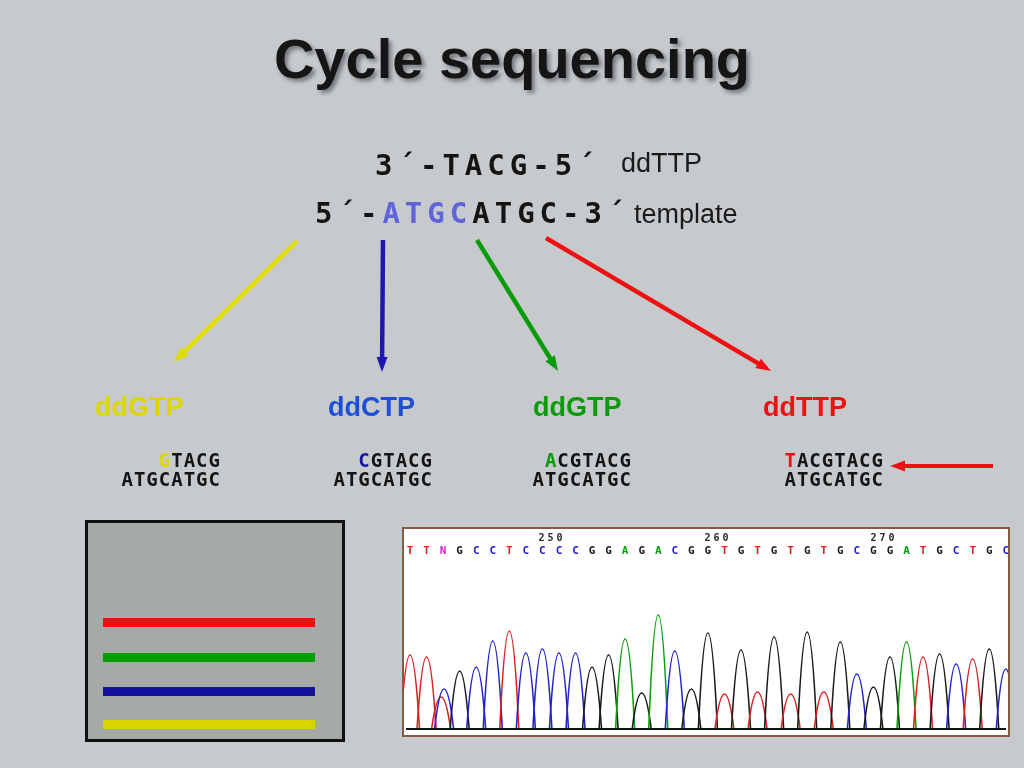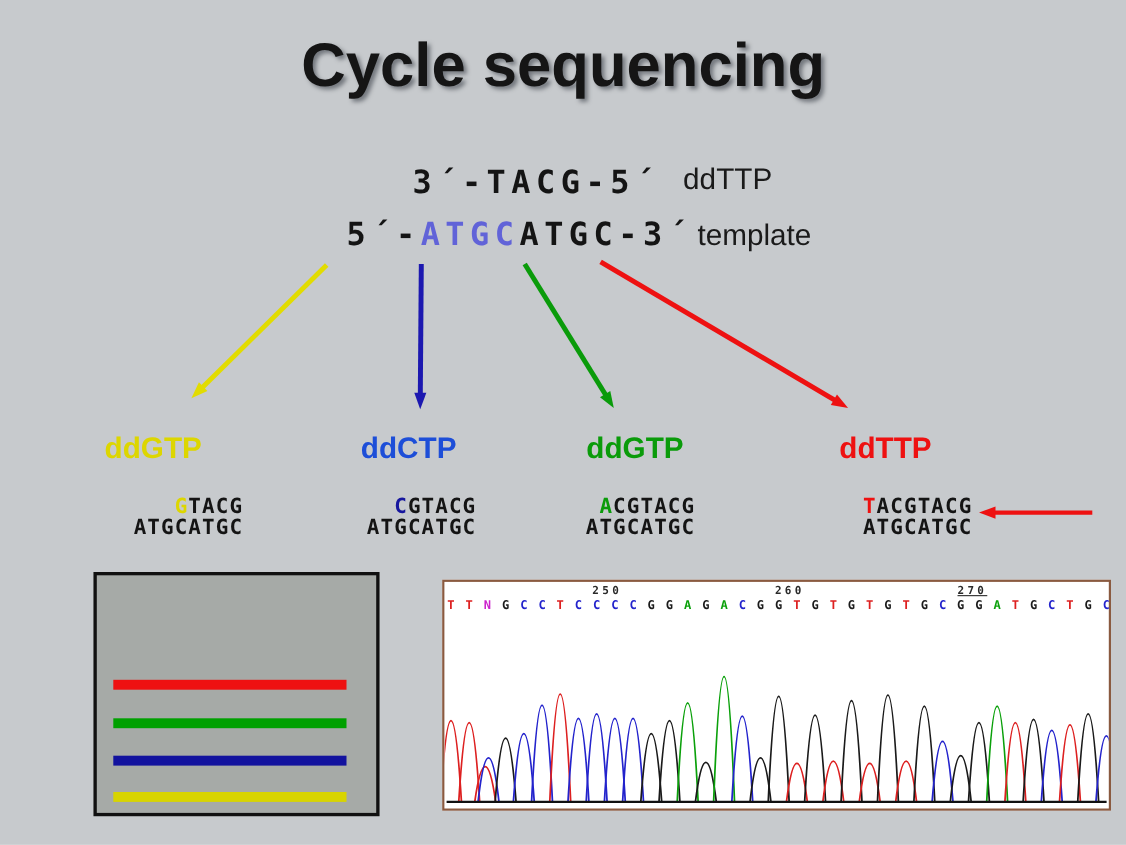--- a/index.html
+++ b/index.html
@@ -82,21 +82,21 @@
   <div class="abs gel-box" id="gel-box">
       <div class="gel-band" style="top: 95px; background: rgb(238, 17, 17);"></div>
       <div class="gel-band" style="top: 130px; background: rgb(0, 160, 0);"></div>
       <div class="gel-band" style="top: 164px; background: rgb(18, 18, 158);"></div>
       <div class="gel-band" style="top: 197px; background: rgb(216, 212, 0);"></div>
     </div>
 
   <div class="abs chromatogram" id="chromatogram">
       <span class="ruler-num mono" style="left: 148px;">250</span>
       <span class="ruler-num mono" style="left: 314px;">260</span>
-      <span class="ruler-num mono" style="left: 480px; text-decoration: underline;">270</span>
+      <span class="ruler-num mono" style="left: 480px;">270</span>
       <span class="base-letter mono" style="left: 6px; color: rgb(221, 32, 32);">T</span>
       <span class="base-letter mono" style="left: 22.55px; color: rgb(221, 32, 32);">T</span>
       <span class="base-letter mono" style="left: 39.1px; color: rgb(204, 34, 204);">N</span>
       <span class="base-letter mono" style="left: 55.65px; color: rgb(26, 26, 26);">G</span>
       <span class="base-letter mono" style="left: 72.2px; color: rgb(35, 35, 204);">C</span>
       <span class="base-letter mono" style="left: 88.75px; color: rgb(35, 35, 204);">C</span>
       <span class="base-letter mono" style="left: 105.3px; color: rgb(221, 32, 32);">T</span>
       <span class="base-letter mono" style="left: 121.85px; color: rgb(35, 35, 204);">C</span>
       <span class="base-letter mono" style="left: 138.4px; color: rgb(35, 35, 204);">C</span>
       <span class="base-letter mono" style="left: 154.95px; color: rgb(35, 35, 204);">C</span>

